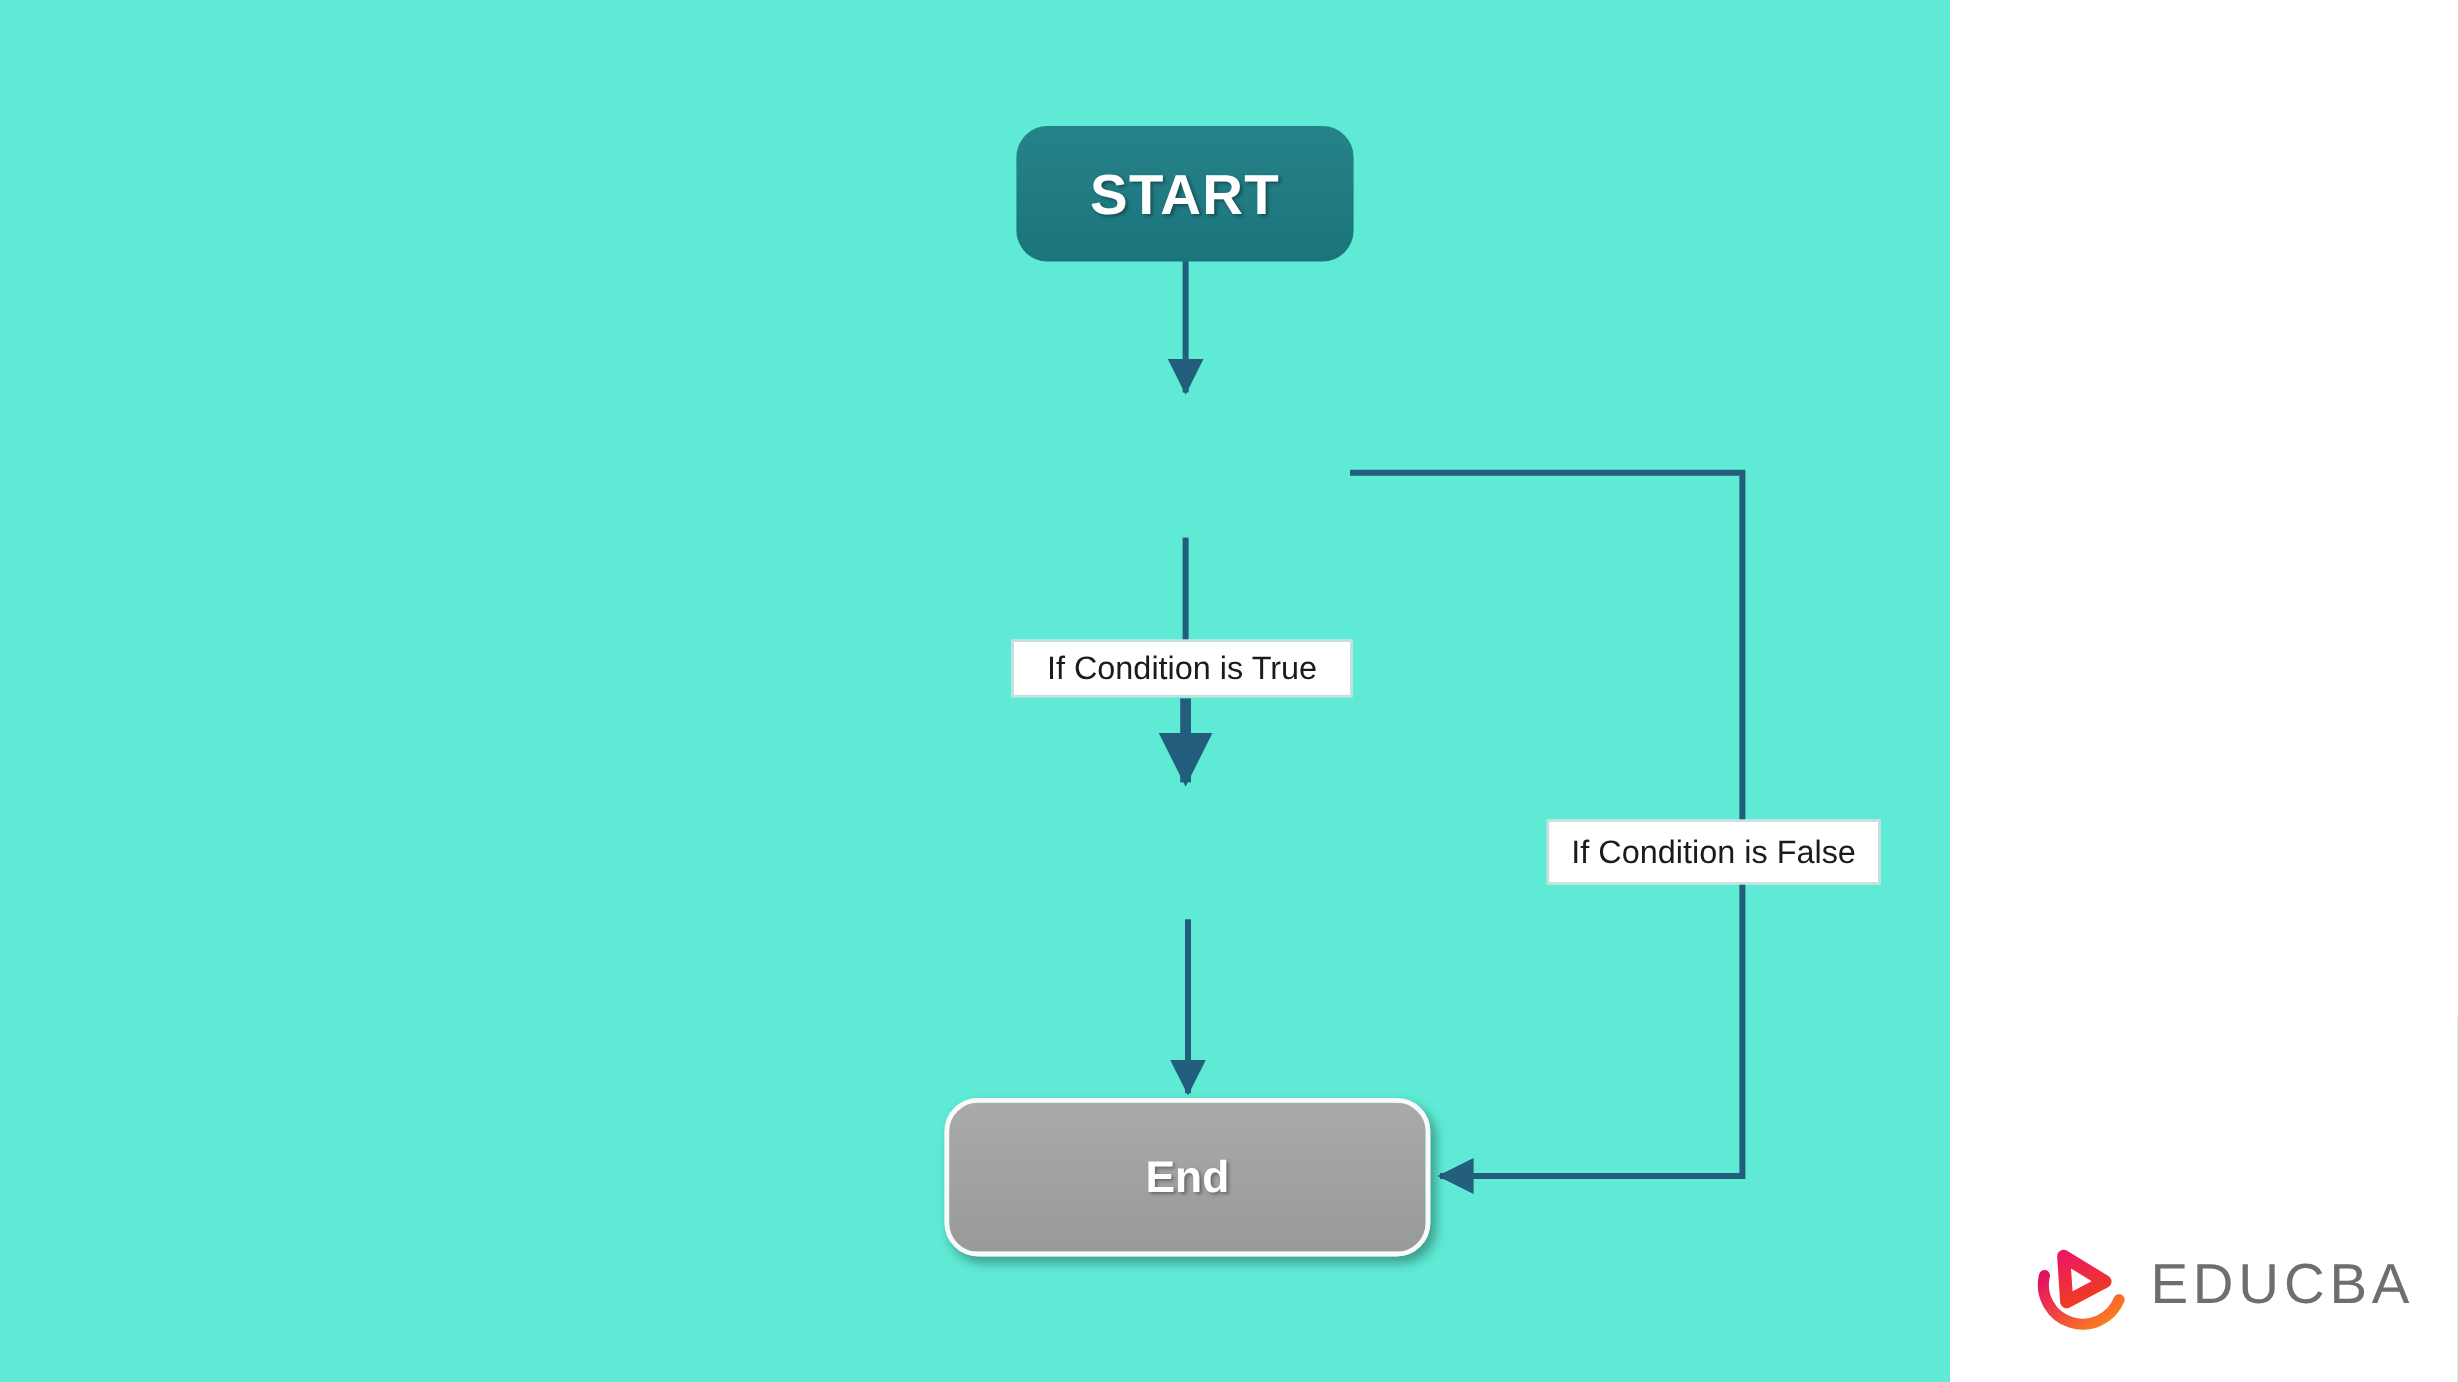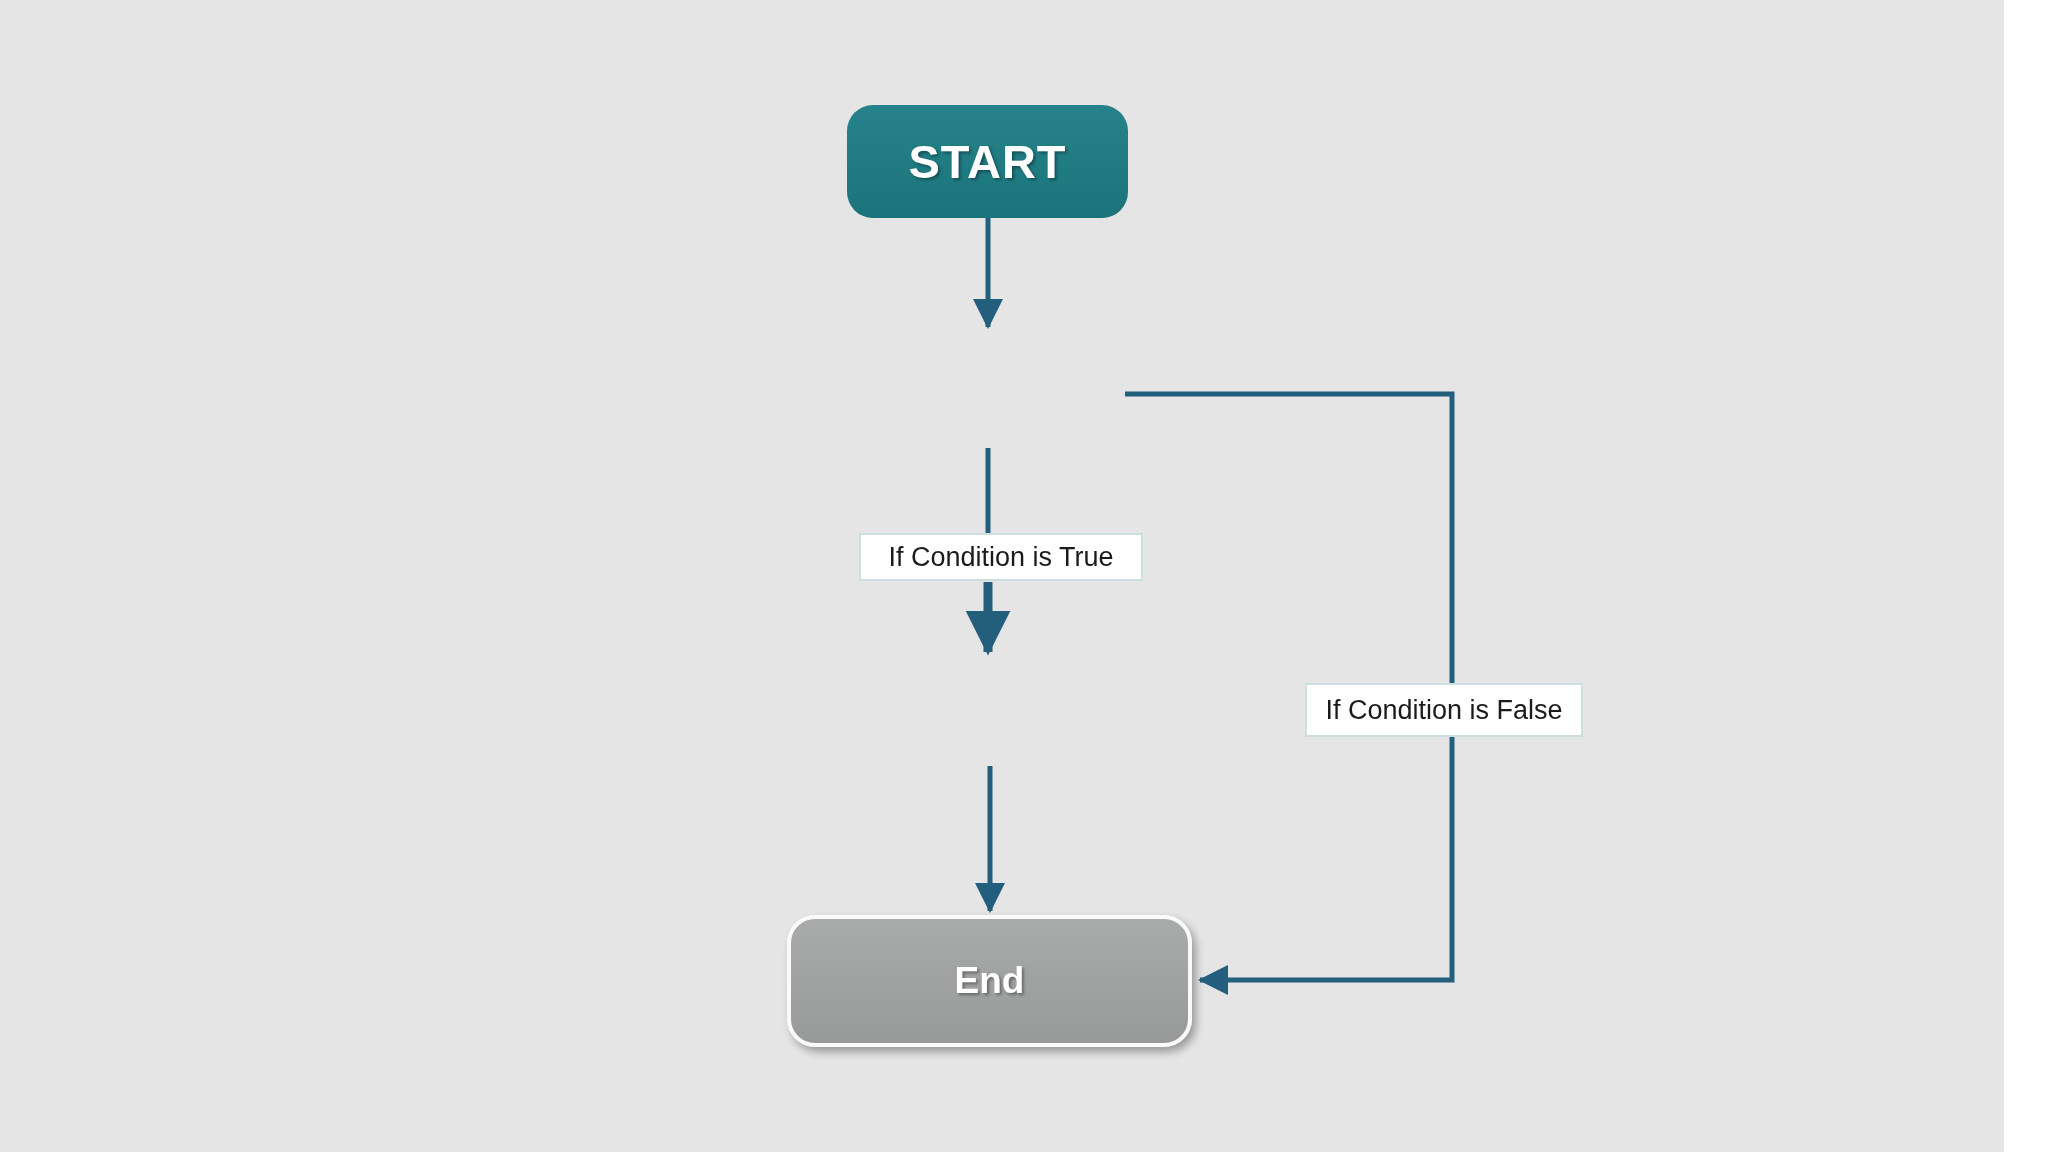--- a/index.html
+++ b/index.html
@@ -1,20 +1,20 @@
 <!DOCTYPE html>
 <html><head>
 <meta charset="utf-8">
 <style>
   html,body{margin:0;padding:0;}
   body{
     width:2048px;height:1152px;background:#ffffff;overflow:hidden;
     font-family:"Liberation Sans", sans-serif;
   }
-  .canvas{position:relative;width:2004px;height:1152px;background:#e5e5e5;}
+  .canvas{position:relative;width:1625px;height:1152px;background:#5eead4;}
   .connectors{position:absolute;left:0;top:0;width:2048px;height:1152px;z-index:1;}
 
   .node{position:absolute;display:flex;align-items:center;justify-content:center;
         color:#ffffff;font-weight:700;z-index:2;box-sizing:border-box;}
   .node .lbl{text-shadow:2px 2px 3px rgba(0,0,0,0.35);}
 
   .node-start{
     left:847px;top:105px;width:281px;height:113px;border-radius:26px;
     background:linear-gradient(180deg,#26828a 0%,#1b747b 100%);
     font-size:47px;letter-spacing:1px;
@@ -37,21 +37,21 @@
     left:787px;top:915px;width:405px;height:132px;border-radius:28px;
     background:linear-gradient(180deg,#a9aaaa 0%,#989999 100%);
     border:4px solid #fafafa;
     box-shadow:4px 5px 9px rgba(0,0,0,0.33);
     font-size:37px;
   }
 
   .edge-label{
     position:absolute;display:flex;align-items:center;justify-content:center;
     background:#ffffff;border:2px solid #ccdede;color:#1b1b1b;
-    font-size:27px;z-index:3;box-sizing:border-box;white-space:nowrap;margin-left:16px;
+    font-size:27px;z-index:3;box-sizing:border-box;white-space:nowrap;
   }
   .edge-label-true{left:843px;top:533px;width:284px;height:48px;}
   .edge-label-false{left:1289px;top:683px;width:278px;height:54px;text-align:right;}
 
   .logo{position:absolute;left:1692px;top:1030px;display:flex;align-items:flex-start;z-index:2;}
   .logo-icon{width:84px;height:86px;}
   .logo-text{
     margin-left:16px;margin-top:12px;
     font-size:47px;letter-spacing:4px;color:#6d6e71;font-weight:400;
   }
@@ -88,14 +88,31 @@
 
 
   <div class="edge-label edge-label-false">
     <span>If Condition is False</span>
   </div>
 
   <div class="node node-end">
     <span class="lbl">End</span>
   </div>
 
+  <div class="logo">
+    <svg class="logo-icon" viewBox="0 0 100 100" xmlns="http://www.w3.org/2000/svg">
+      <defs>
+        <linearGradient id="g-tri" x1="0" y1="0" x2="0.3" y2="1">
+          <stop offset="0" stop-color="#ec1a5f"></stop>
+          <stop offset="1" stop-color="#ee3a24"></stop>
+        </linearGradient>
+        <linearGradient id="g-swoosh" x1="0" y1="0" x2="1" y2="0.8">
+          <stop offset="0" stop-color="#e31161"></stop>
+          <stop offset="1" stop-color="#fb7d1f"></stop>
+        </linearGradient>
+      </defs>
+      <path d="M 14 38 A 39 39 0 0 0 88 62" stroke="url(#g-swoosh)" stroke-width="11" stroke-linecap="round" fill="none"></path>
+      <path d="M 33 19 L 74 44 L 36 64 Z" stroke="url(#g-tri)" stroke-width="13" stroke-linejoin="round" fill="#ffffff"></path>
+    </svg>
+    <span class="logo-text">EDUCBA</span>
+  </div>
 
 </div>
 
 </body></html>

